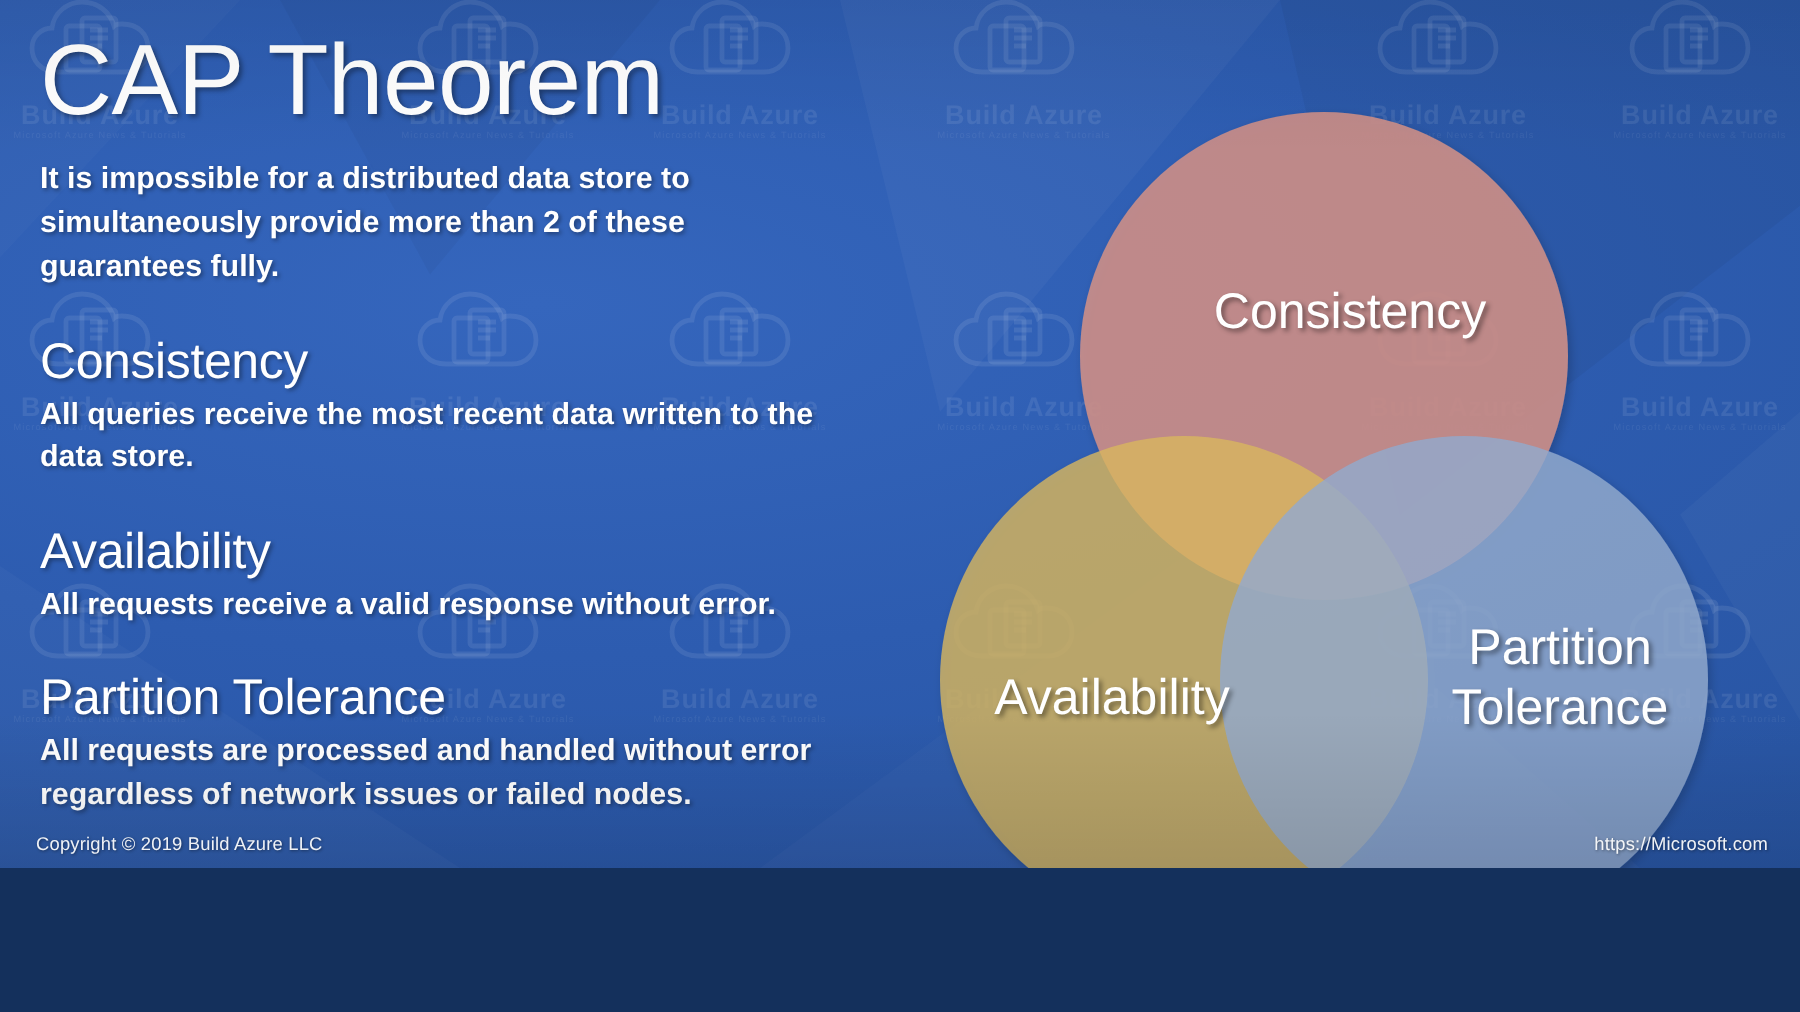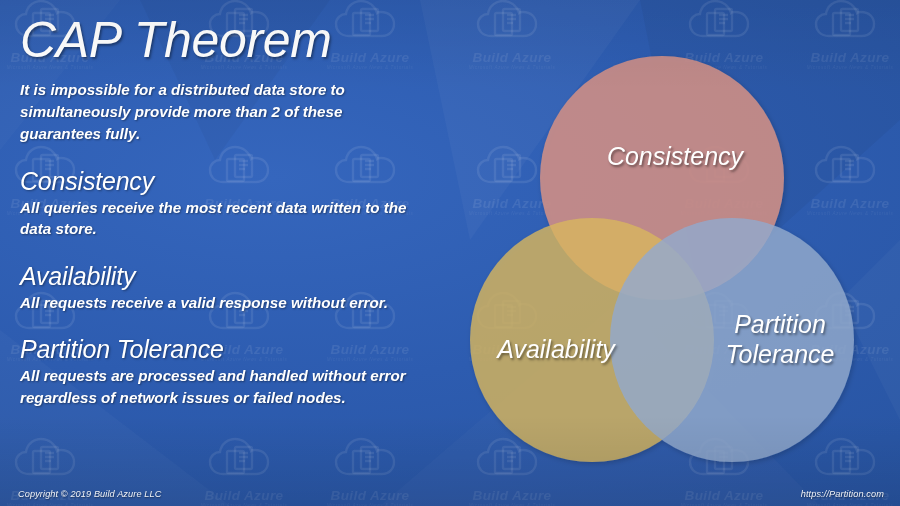--- a/index.html
+++ b/index.html
@@ -3,25 +3,24 @@
 <meta charset="utf-8">
 <style>
   html, body {
     margin: 0;
     padding: 0;
     background: #14305c;
   }
   #slide {
     position: relative;
     width: 900px;
-    height: 506px;
+    height: 434px;
     overflow: hidden;
     background: #d946ef;
     font-family: "Liberation Sans", sans-serif;
-    font-style: italic;
     -webkit-font-smoothing: antialiased;
   }
 
   
   .bg-base {
     position: absolute;
     inset: 0;
     background:
       radial-gradient(ellipse 120% 90% at 30% 35%, #3566bd 0%, #2d5cb0 45%, #27539f 100%);
   }
@@ -504,16 +503,16 @@
     <div class="venn-label lbl-consistency">Consistency</div>
     <div class="venn-label lbl-availability">Availability</div>
     <div class="venn-label lbl-partition">Partition
 Tolerance</div>
   </div>
 
   <div class="vignette"></div>
 
   <div class="footer">
     <div class="footer-left">Copyright © 2019 Build Azure LLC</div>
-    <div class="footer-right">https://Partition.com</div>
+    <div class="footer-right">https://Microsoft.com</div>
   </div>
 
 </div>
 
 </body></html>

